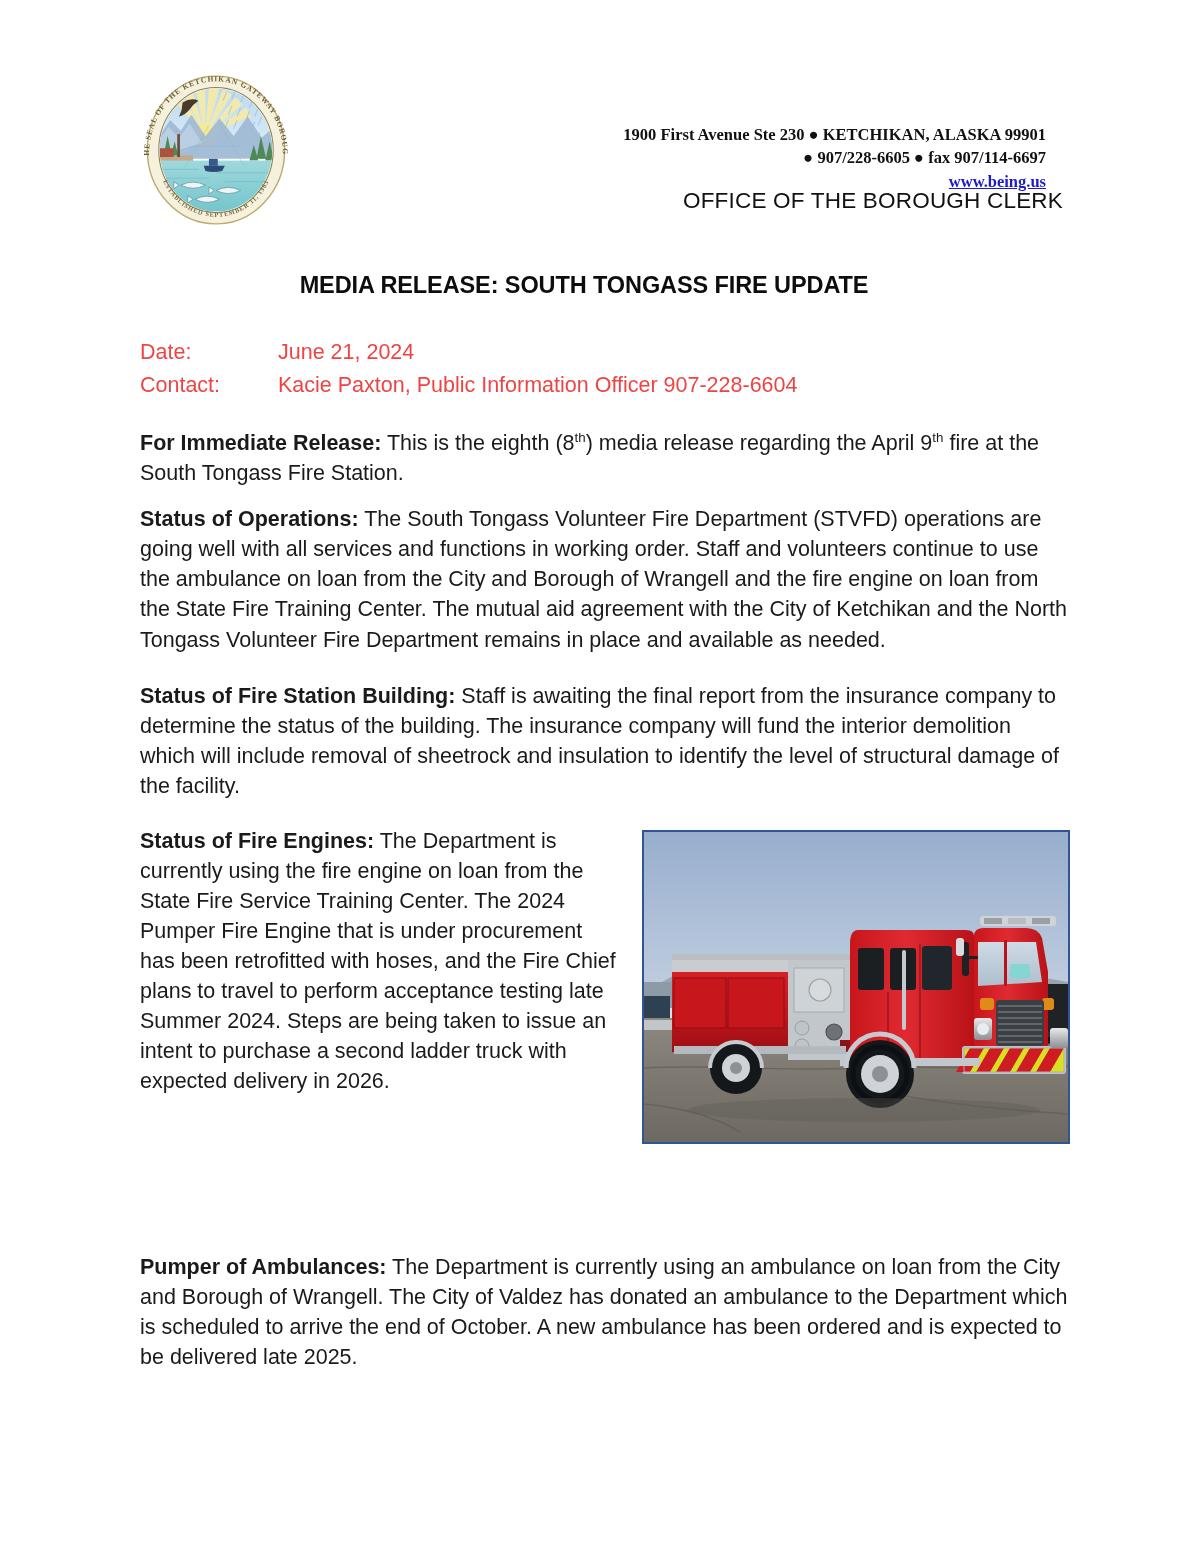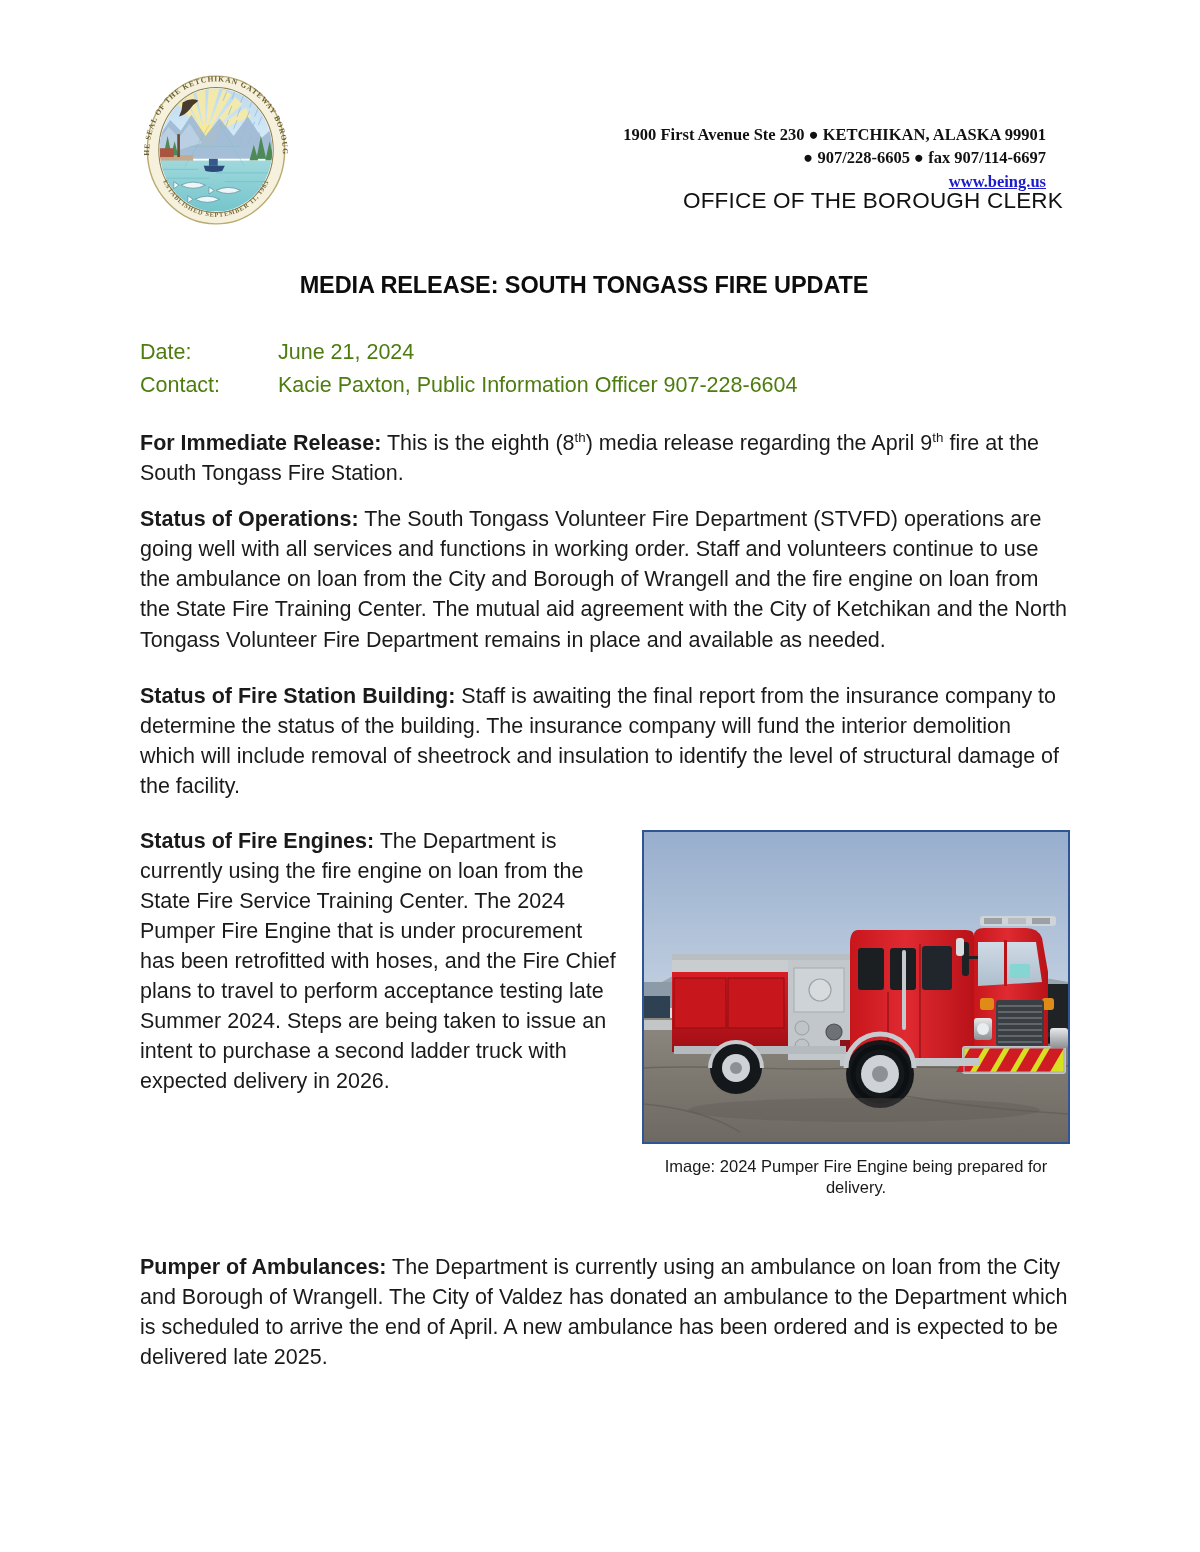--- a/index.html
+++ b/index.html
@@ -93,21 +93,21 @@
   }
 
   
   .meta {
     position: absolute;
     left: 140px;
     top: 336px;
     width: 930px;
     font-size: 21.5px;
     line-height: 1.52;
-    color: #4d7c0f;
+    color: #ef4444;
   }
   .meta-row { display: flex; }
   .meta-label { width: 138px; flex: 0 0 138px; }
   .meta-value { flex: 1 1 auto; }
 
   
   .body-area {
     position: absolute;
     left: 140px;
     top: 428px;
@@ -480,24 +480,23 @@
             <circle cx="92" cy="236" r="14" fill="#ced3d7"></circle>
             <circle cx="92" cy="236" r="6" fill="#8d9195"></circle>
           </g>
 
           <path d="M202,236 a34,34 0 0 1 68,0" fill="none" stroke="#c6cbcf" stroke-width="5"></path>
           <path d="M66,236 a26,26 0 0 1 52,0" fill="none" stroke="#c6cbcf" stroke-width="4"></path>
 
           <ellipse cx="220" cy="278" rx="176" ry="12" fill="#5c5952" opacity="0.35"></ellipse>
         </svg>
       </div>
-      <div class="photo-caption">Image: 2024 Pumper Fire Engine being prepared for delivery.</div>
     </div>
 
     <div class="engines-text">
       <span class="lead">Status of Fire Engines:</span><span> The Department is currently using the fire engine on loan from the State Fire Service Training Center. The 2024 Pumper Fire Engine that is under procurement has been retrofitted with hoses, and the Fire Chief plans to travel to perform acceptance testing late Summer 2024. Steps are being taken to issue an intent to purchase a second ladder truck with expected delivery in 2026.</span>
     </div>
   </div>
 </div>
 
 <p class="ambulance-para">
-  <span class="lead">Pumper of Ambulances:</span><span>  The Department is currently using an ambulance on loan from the City and Borough of Wrangell. The City of Valdez has donated an ambulance to the Department which is scheduled to arrive the end of April. A new ambulance has been ordered and is expected to be delivered late 2025.</span>
+  <span class="lead">Pumper of Ambulances:</span><span>  The Department is currently using an ambulance on loan from the City and Borough of Wrangell. The City of Valdez has donated an ambulance to the Department which is scheduled to arrive the end of October. A new ambulance has been ordered and is expected to be delivered late 2025.</span>
 </p>
 
 </body></html>

